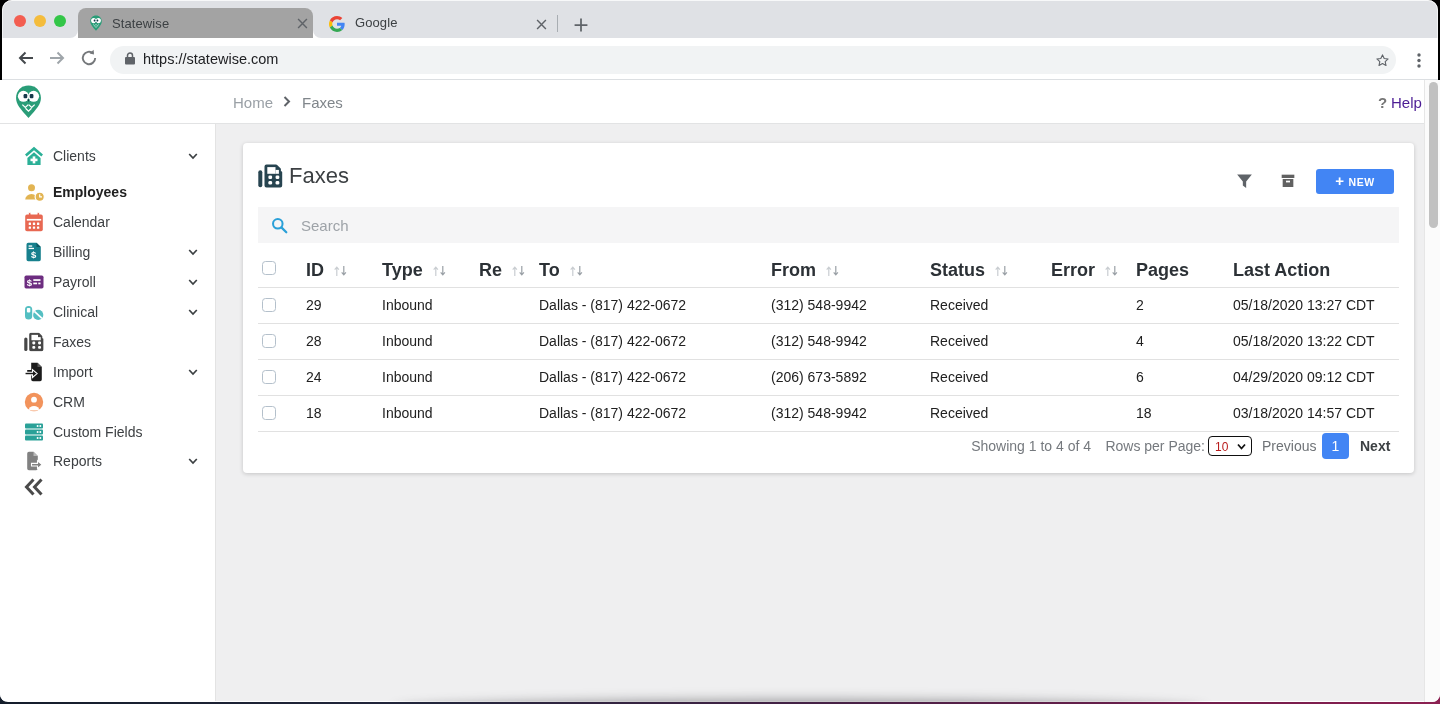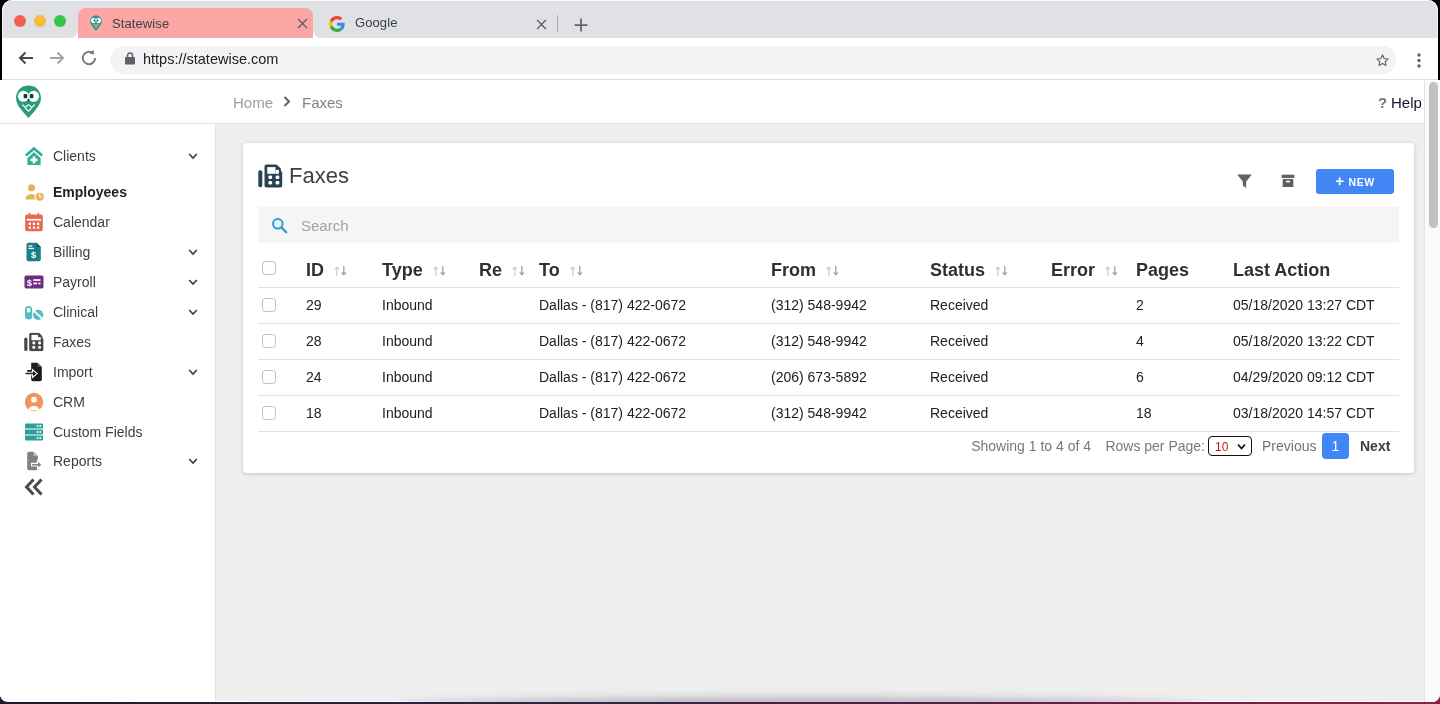--- a/index.html
+++ b/index.html
@@ -12,21 +12,21 @@
 #window { position:absolute; left:0; top:0; width:1440px; height:701.5px;
   background:#fff; border-radius:0 0 8px 8px; overflow:hidden; }
 #chrome { position:absolute; left:0; top:0; width:1440px; height:80px; background:#000; }
 #chrome-inner { position:absolute; left:1.5px; top:0; right:1.8px; bottom:0;
   background:#dfe1e5; border-radius:10px 10px 0 0;
   box-shadow:inset 0 1px 0 rgba(255,255,255,0.75), inset 1px 0 0 rgba(255,255,255,0.6), inset -1px 0 0 rgba(255,255,255,0.6); }
 .light { position:absolute; top:14.5px; width:12px; height:12px; border-radius:50%; }
 #toolbar { position:absolute; left:1.5px; right:1.8px; top:38px; height:42px; background:#fff;
   border-bottom:1px solid #dcdfe2;padding-left:36px; }
 .tab { position:absolute; top:8px; height:30px; }
-#tab1 { left:78px; width:235px; background:#fca5a5; border-radius:8px 8px 0 0; }
+#tab1 { left:78px; width:235px; background:#a3a3a3; border-radius:8px 8px 0 0; }
 .tabtitle { position:absolute; top:8px; font-size:13px; color:#3c4043; letter-spacing:0.1px; }
 #urlpill { position:absolute; left:108.5px; top:8px; width:1286px; height:27.5px; border-radius:14px; background:#f1f3f4; }
 .urltext { position:absolute; left:141.5px; top:13px; font-size:14.5px; color:#202124; }
 #appheader { position:absolute; left:0; top:80px; width:1424px; height:44px; background:#fff; }
 #appheader .hairline { position:absolute; left:0; bottom:0; width:100%; height:1px; background:#e2e3e4; }
 #sidebar { position:absolute; left:0; top:124px; width:216px; height:577px; background:#fff;
   border-right:1px solid #e3e3e3; }
 .mi { position:absolute; left:0; width:215px; height:30px; }
 .mi .ic { position:absolute; left:24px; top:50%; transform:translateY(-50%); }
 .mi .lbl { position:absolute; left:53px; top:50%; transform:translateY(-50%); font-size:14px; color:#3d4043; white-space:nowrap; }
@@ -162,21 +162,21 @@
     <div id="appheader">
       <svg class="abs" style="left:15px;top:4px" width="27" height="35" viewBox="0 0 28 36">
           <use href="#owl"></use>
         </svg>
       <div class="abs" style="left:233px;top:93px;font-size:15px;color:#9aa0a6;top:14px;">Home</div>
       <svg class="abs" style="left:281px;top:16px" width="11" height="11" viewBox="0 0 11 11">
           <path d="M3.5 1 L8 5.5 L3.5 10" stroke="#5f6368" stroke-width="2" fill="none"></path>
         </svg>
       <div class="abs" style="left:302px;top:14px;font-size:15px;color:#80868b;">Faxes</div>
       <div class="abs" style="left:1378px;top:14px;font-size:15px;font-weight:bold;color:#757575;">?</div>
-      <div class="abs" style="left:1391px;top:14px;font-size:15px;color:#0f172a;">Help</div>
+      <div class="abs" style="left:1391px;top:14px;font-size:15px;color:#4c1d95;">Help</div>
       <div class="hairline"></div>
     </div>
     <div id="sidebar">
       <div class="mi" style="top:17px;">
         <svg class="ic" width="20" height="20" viewBox="0 0 20 20">
             <path d="M10 0.8 L19 8.6 L17.3 10.5 L10 4.2 L2.7 10.5 L1 8.6 Z" fill="#2bb097"></path>
             <path d="M10 6.2 L16.6 11.9 V19 H3.4 V11.9 Z" fill="#2bb097"></path>
             <rect x="8.7" y="10.4" width="2.6" height="7" fill="#fff"></rect>
             <rect x="6.5" y="12.6" width="7" height="2.6" fill="#fff"></rect>
           </svg>

